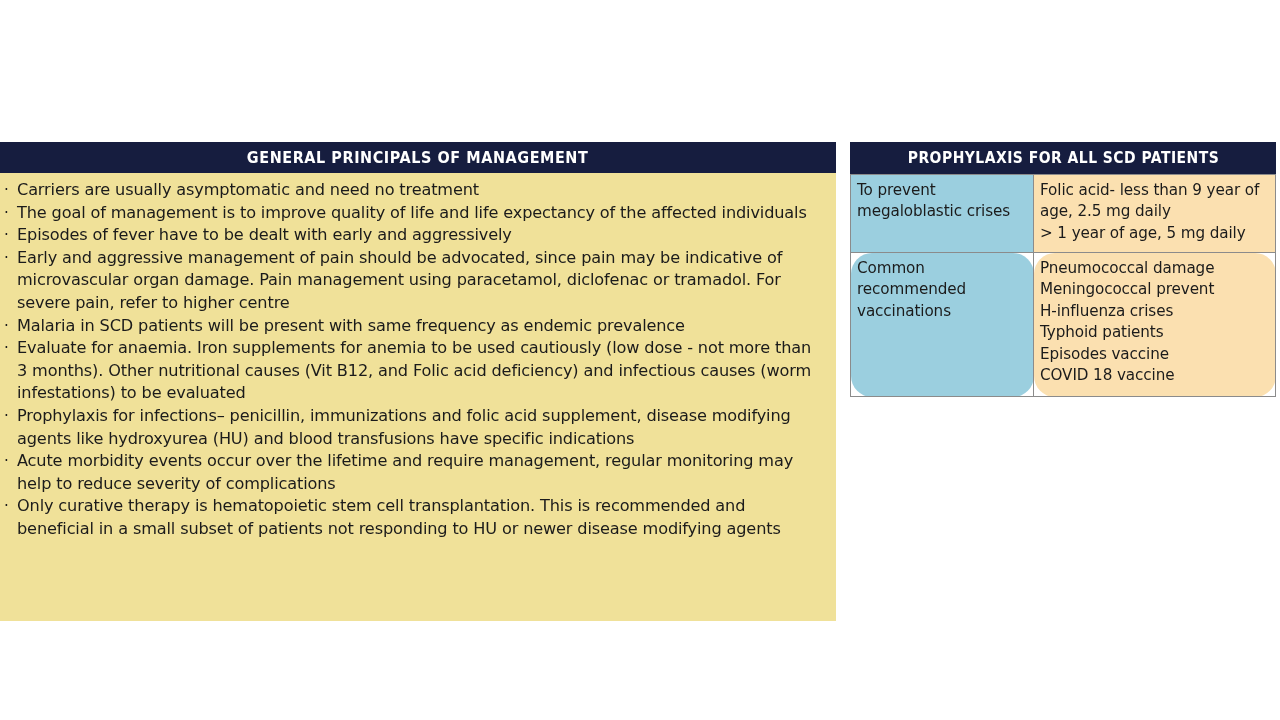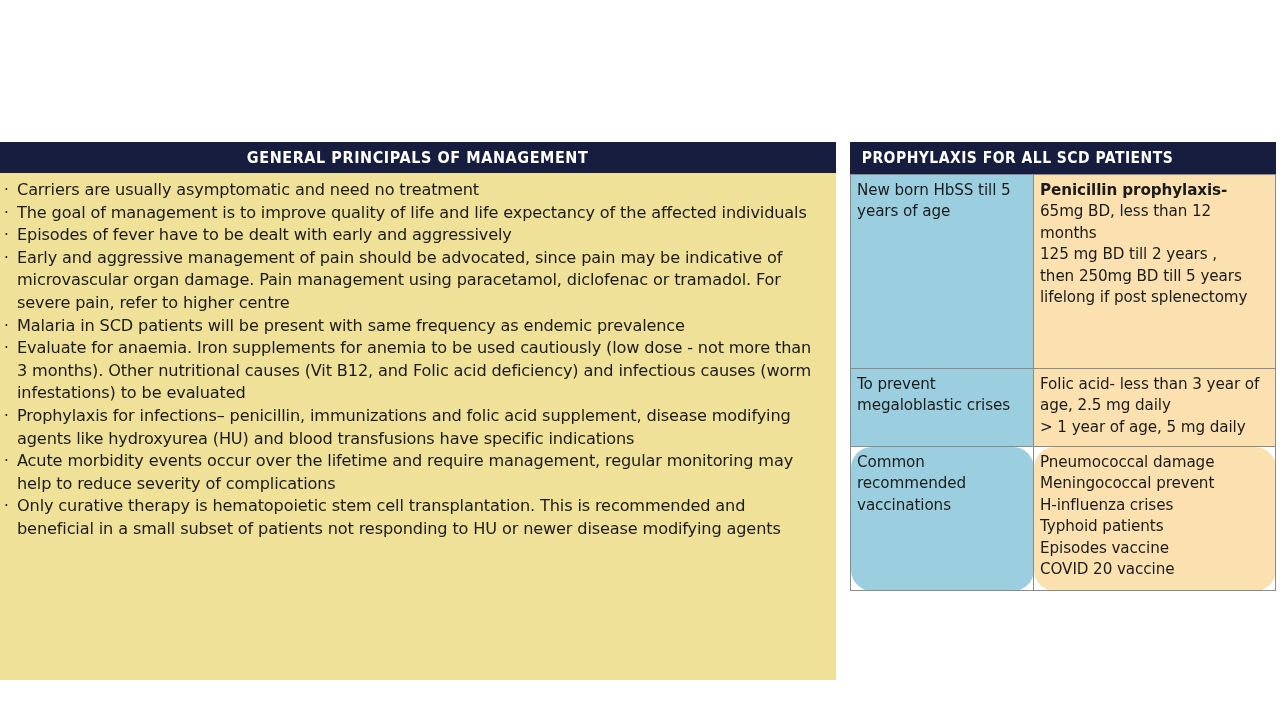--- a/index.html
+++ b/index.html
@@ -14,21 +14,21 @@
     overflow: hidden;
     font-family: "Liberation Sans", sans-serif;
   }
 
   
   #left-panel {
     position: absolute;
     left: 0px;
     top: 142px;
     width: 836px;
-    height: 538px;
+    height: 479px;
     background: #f0e199;
   }
   #left-header {
     height: 31px;
     background: #161d3f;
     display: flex;
     align-items: center;
     justify-content: center;
   }
   #left-header .title {
@@ -72,20 +72,21 @@
     left: 850px;
     top: 142px;
     width: 426px;
     height: 443px;
   }
   #right-header {
     height: 32px;
     background: #161d3f;
     display: flex;
     align-items: center;
+    justify-content: center;
   }
   #right-header .title {
     color: #ffffff;
     font-family: "DejaVu Sans", sans-serif;
     font-weight: bold;
     font-size: 15px;
     letter-spacing: 0.5px;
     text-align: center;
     transform: scaleX(0.93);
     white-space: nowrap;
@@ -166,42 +167,33 @@
       </div>
     </div>
 </section>
 
 <section id="right-panel">
   <div id="right-header">
     <span class="title">PROPHYLAXIS FOR ALL SCD PATIENTS</span>
   </div>
   <table id="prophylaxis-table">
     <tbody>
-        <tr class="row1">
-          <td class="cat">New born  HbSS till  5 years of age</td>
-          <td class="det">
-            <span class="cellline det-first">Penicillin prophylaxis-</span>
-            <span class="cellline">65mg BD, less than 12 months</span>
-            <span class="cellline">125 mg BD till 2 years ,</span>
-            <span class="cellline">then 250mg BD till 5 years lifelong if post splenectomy</span>
-          </td>
-        </tr>
         <tr class="row2">
           <td class="cat">To prevent megaloblastic crises</td>
           <td class="det">
-            <span class="cellline">Folic acid- less than 3 year of age, 2.5 mg daily</span>
+            <span class="cellline">Folic acid- less than 9 year of age, 2.5 mg daily</span>
             <span class="cellline">&gt; 1 year of age, 5 mg daily</span>
           </td>
         </tr>
         <tr class="row3">
           <td class="cat">Common recommended vaccinations</td>
           <td class="det">
             <span class="cellline">Pneumococcal damage</span>
             <span class="cellline">Meningococcal prevent</span>
             <span class="cellline">H-influenza crises</span>
             <span class="cellline">Typhoid patients</span>
             <span class="cellline">Episodes vaccine</span>
-            <span class="cellline">COVID 20 vaccine</span>
+            <span class="cellline">COVID 18 vaccine</span>
           </td>
         </tr>
       </tbody>
   </table>
 </section>
 
 </body></html>

